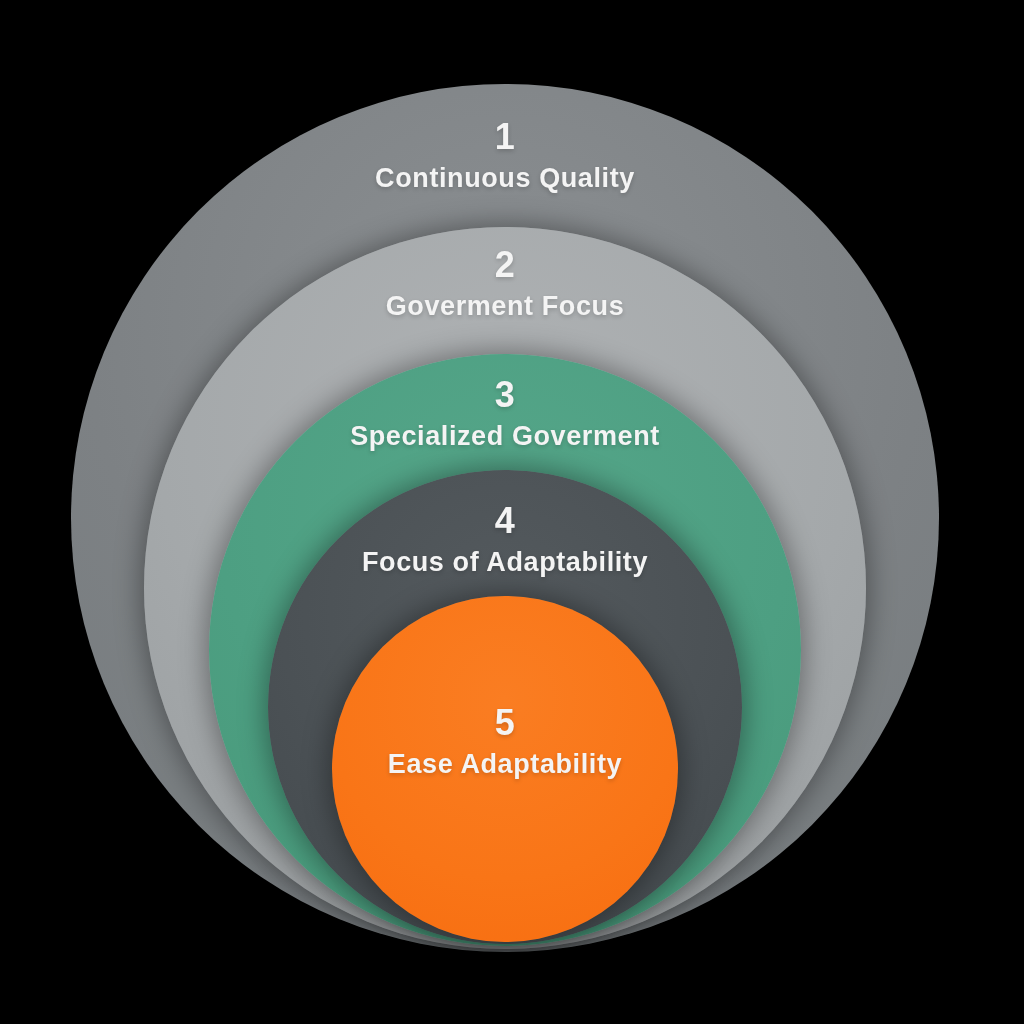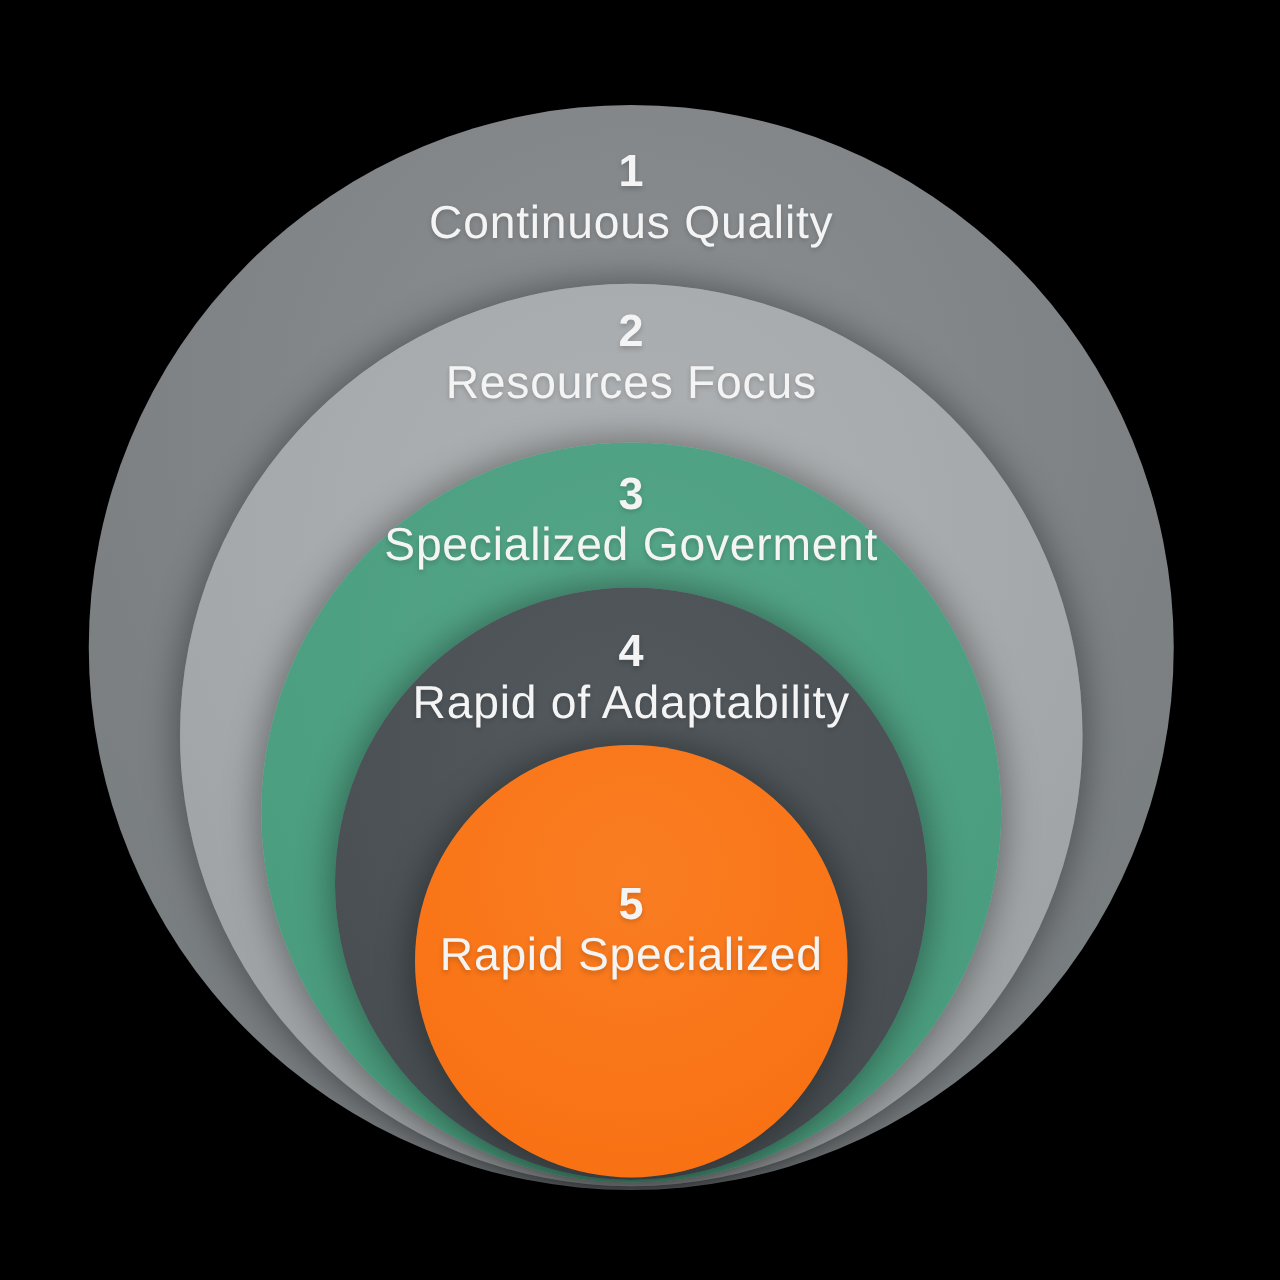--- a/index.html
+++ b/index.html
@@ -50,22 +50,22 @@
 
   .level-number {
     display: block;
     font-size: 36px;
     font-weight: 700;
     line-height: 42px;
     letter-spacing: 0.5px;
   }
   .level-label {
     display: block;
-    font-size: 37px;
-    font-weight: 400;
+    font-size: 27px;
+    font-weight: 700;
     line-height: 40px;
     letter-spacing: 0.6px;
   }
 </style>
 </head>
 <body>
 
 <div id="canvas">
 
   <div class="circle c1"></div>
@@ -74,31 +74,31 @@
   <div class="circle c4"></div>
   <div class="circle c5"></div>
 
   <div class="label-group g1">
     <span class="level-number">1</span>
     <span class="level-label">Continuous Quality</span>
   </div>
 
   <div class="label-group g2">
     <span class="level-number">2</span>
-    <span class="level-label">Resources Focus</span>
+    <span class="level-label">Goverment Focus</span>
   </div>
 
   <div class="label-group g3">
     <span class="level-number">3</span>
     <span class="level-label">Specialized Goverment</span>
   </div>
 
   <div class="label-group g4">
     <span class="level-number">4</span>
-    <span class="level-label">Rapid of Adaptability</span>
+    <span class="level-label">Focus of Adaptability</span>
   </div>
 
   <div class="label-group g5">
     <span class="level-number">5</span>
-    <span class="level-label">Rapid Specialized</span>
+    <span class="level-label">Ease Adaptability</span>
   </div>
 
 </div>
 
 </body></html>

